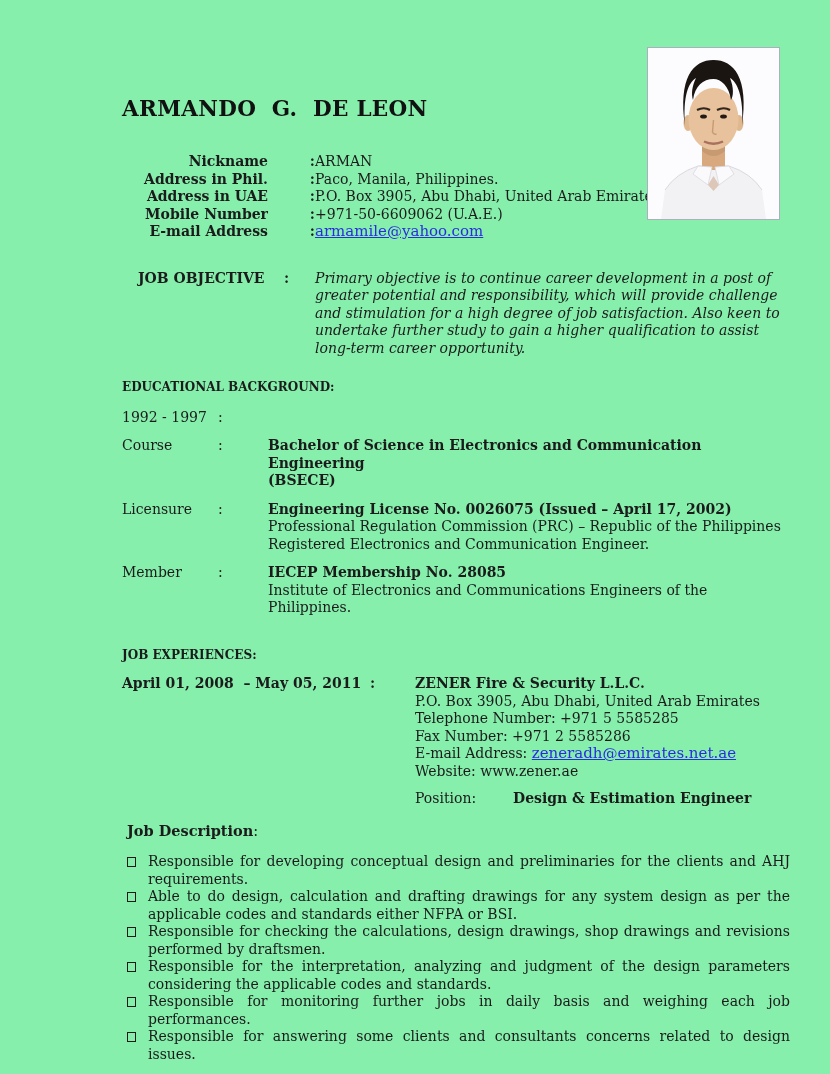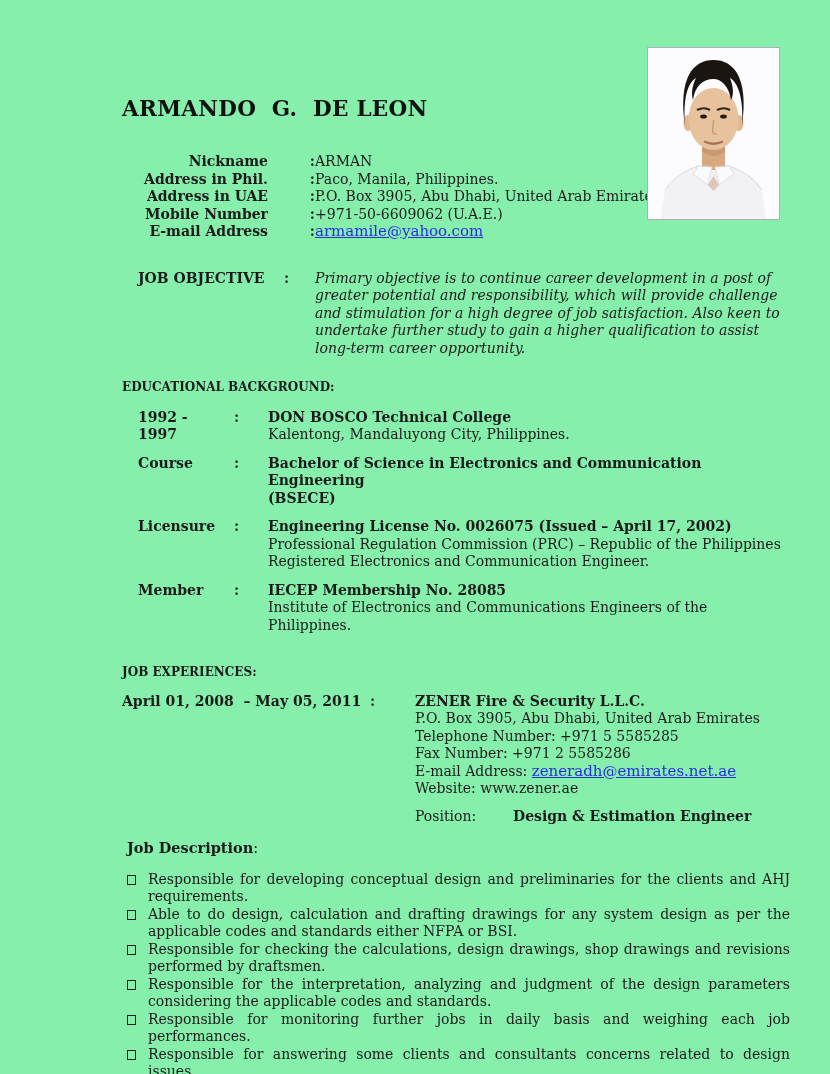--- a/index.html
+++ b/index.html
@@ -38,21 +38,21 @@
   .objective-label, .objective-colon { font-weight: bold; margin-left: 16px; }
   .objective-text { font-style: italic; max-width: 466px; }
   
   .section-heading { font-weight: bold; font-size: 12px; }
   .edu-heading { margin-top: 22px; }
   .exp-heading { margin-top: 30px; }
   
   .education { margin-top: 12px; }
   .edu-row { display: grid; grid-template-columns: 96px 50px 1fr; }
   .edu-row + .edu-row { margin-top: 11px; }
-  .edu-label, .edu-colon { font-weight: bold; margin-left: 16px; }
+  .edu-label, .edu-colon { font-weight: normal; }
   
   .exp-row { margin-top: 11px; display: grid; grid-template-columns: 248px 45px 1fr; }
   .exp-period, .exp-colon { font-weight: bold; white-space: pre; }
   .position-row { margin-top: 10px; }
   .pos-label { display: inline-block; width: 98px; }
   
   .jd-heading { margin-top: 14px; padding-left: 5px; font-size: 14.5px; }
   .jd-heading .jd-colon { font-weight: normal; }
   .bullets { list-style: none; margin: 13px 0 0 0; padding: 0; }
   .bullet-item { display: grid; grid-template-columns: 26px 1fr; }
@@ -153,24 +153,20 @@
       <div class="objective-label">JOB OBJECTIVE</div>
       <div class="objective-colon">:</div>
       <div class="objective-text">Primary objective is to continue career development in a post of greater potential and responsibility, which will provide challenge and stimulation for a high degree of job satisfaction. Also keen to undertake further study to gain a higher qualification to assist long-term career opportunity.</div>
     </div>
 
     <div class="section-heading edu-heading">EDUCATIONAL BACKGROUND:</div>
     <div class="education">
       <div class="edu-row">
         <div class="edu-label">1992 - 1997</div>
         <div class="edu-colon">:</div>
-        <div class="edu-value">
-          <div class="bold">DON BOSCO Technical College</div>
-          <div>Kalentong, Mandaluyong City, Philippines.</div>
-        </div>
       </div>
       <div class="edu-row">
         <div class="edu-label">Course</div>
         <div class="edu-colon">:</div>
         <div class="edu-value">
           <div class="bold">Bachelor of Science in Electronics and Communication Engineering</div>
           <div class="bold">(BSECE)</div>
         </div>
       </div>
       <div class="edu-row">

